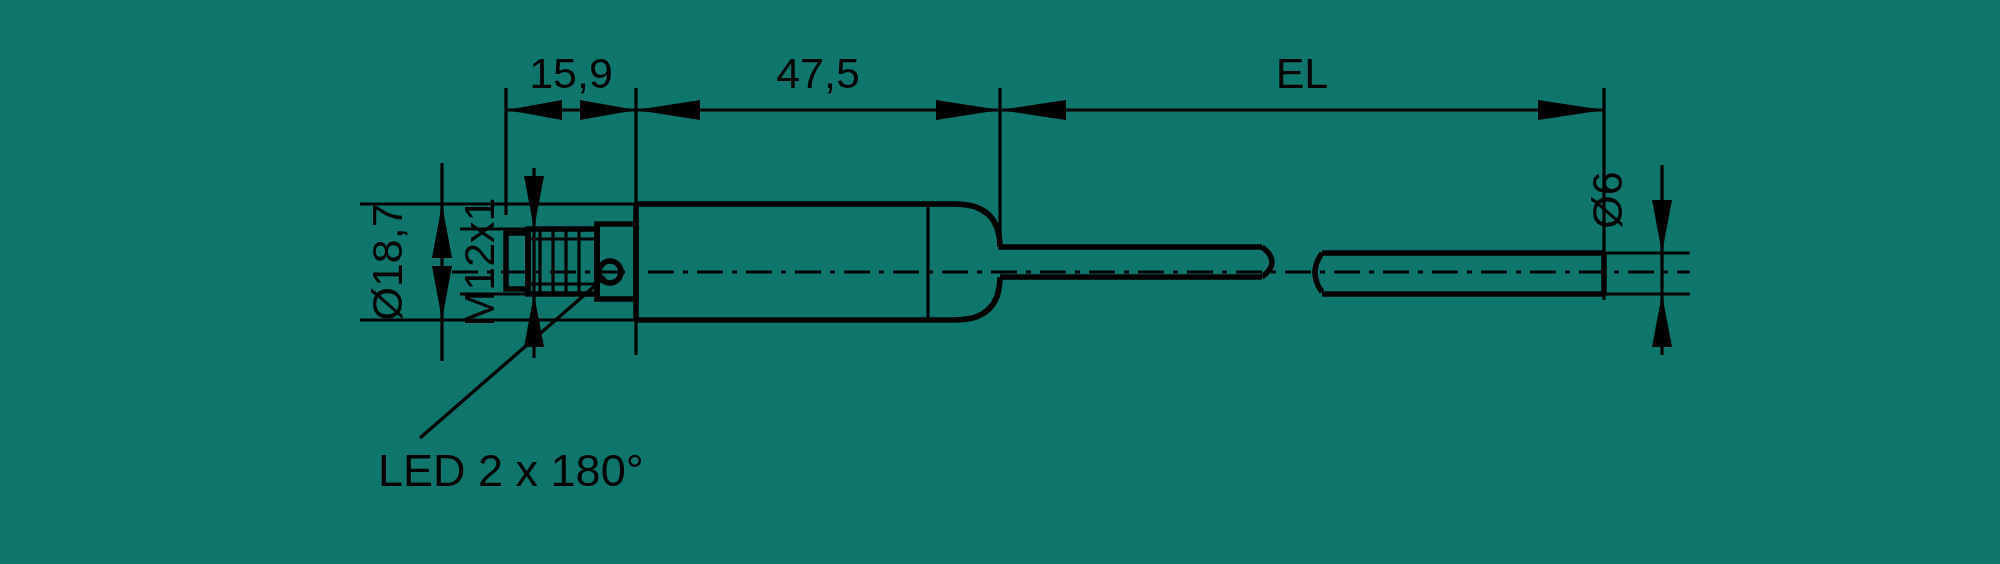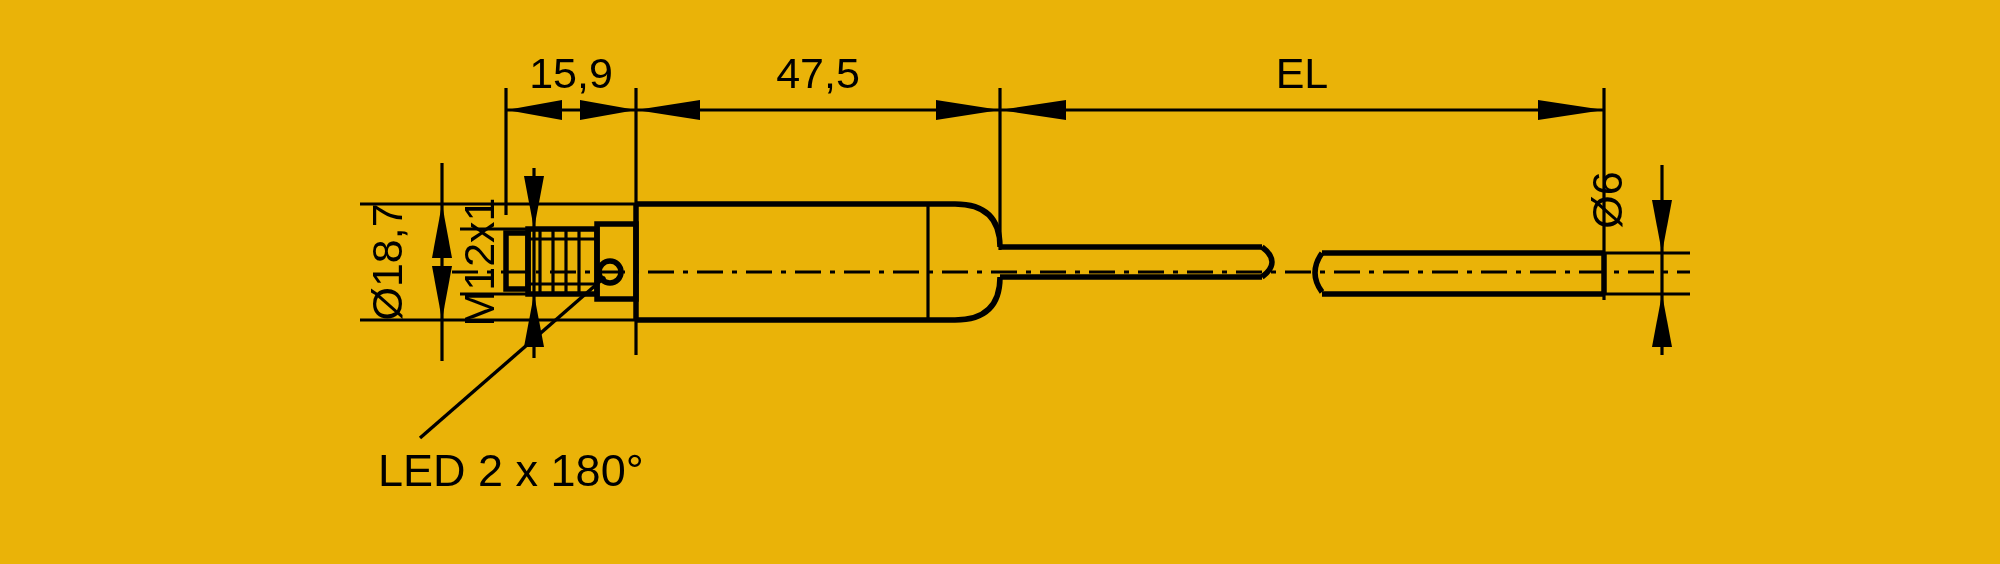--- a/index.html
+++ b/index.html
@@ -10,21 +10,21 @@
   body {
     width: 2000px;
     height: 564px;
     font-family: "Liberation Sans", sans-serif;
     overflow: hidden;
   }
   #drawing-root {
     position: relative;
     width: 2000px;
     height: 564px;
-    background: #eab308;
+    background: #0f766e;
   }
   svg#cad {
     display: block;
     width: 2000px;
     height: 564px;
   }
   .ln      { stroke: #000000; fill: none; stroke-linecap: butt; }
   .outline { stroke-width: 5.5; }
   .thin    { stroke-width: 3.2; }
   .extline { stroke-width: 3.2; }

